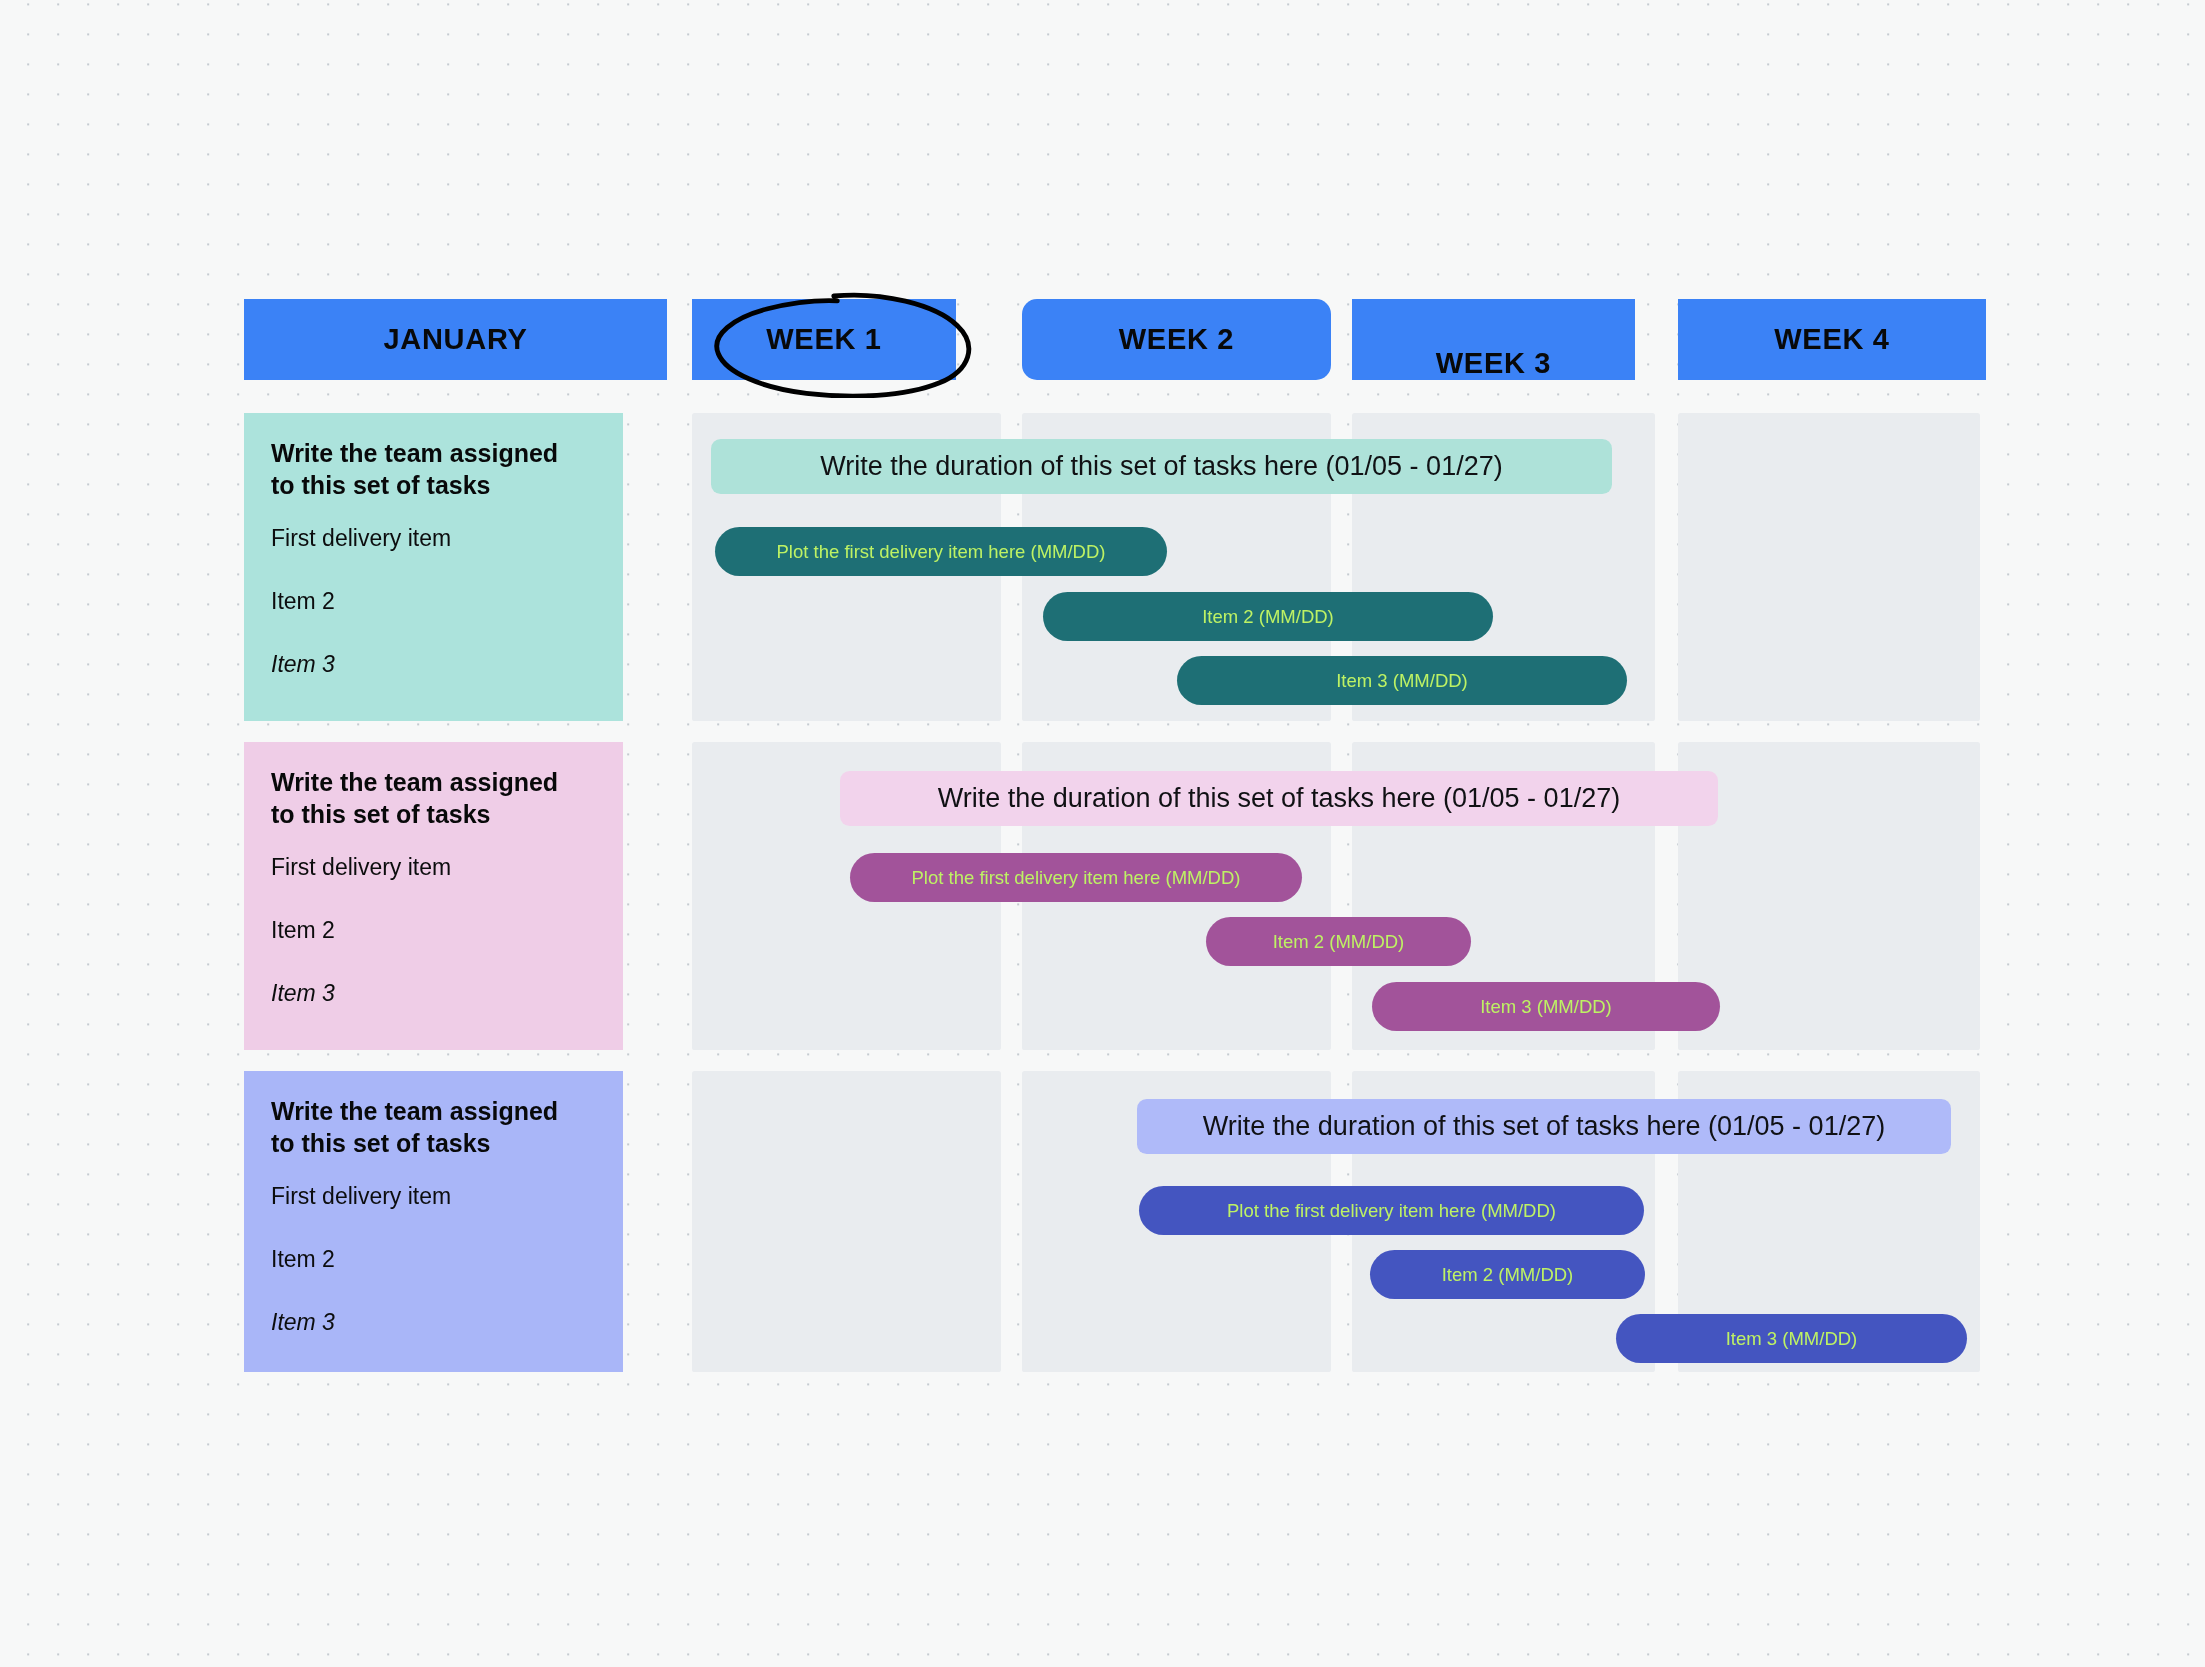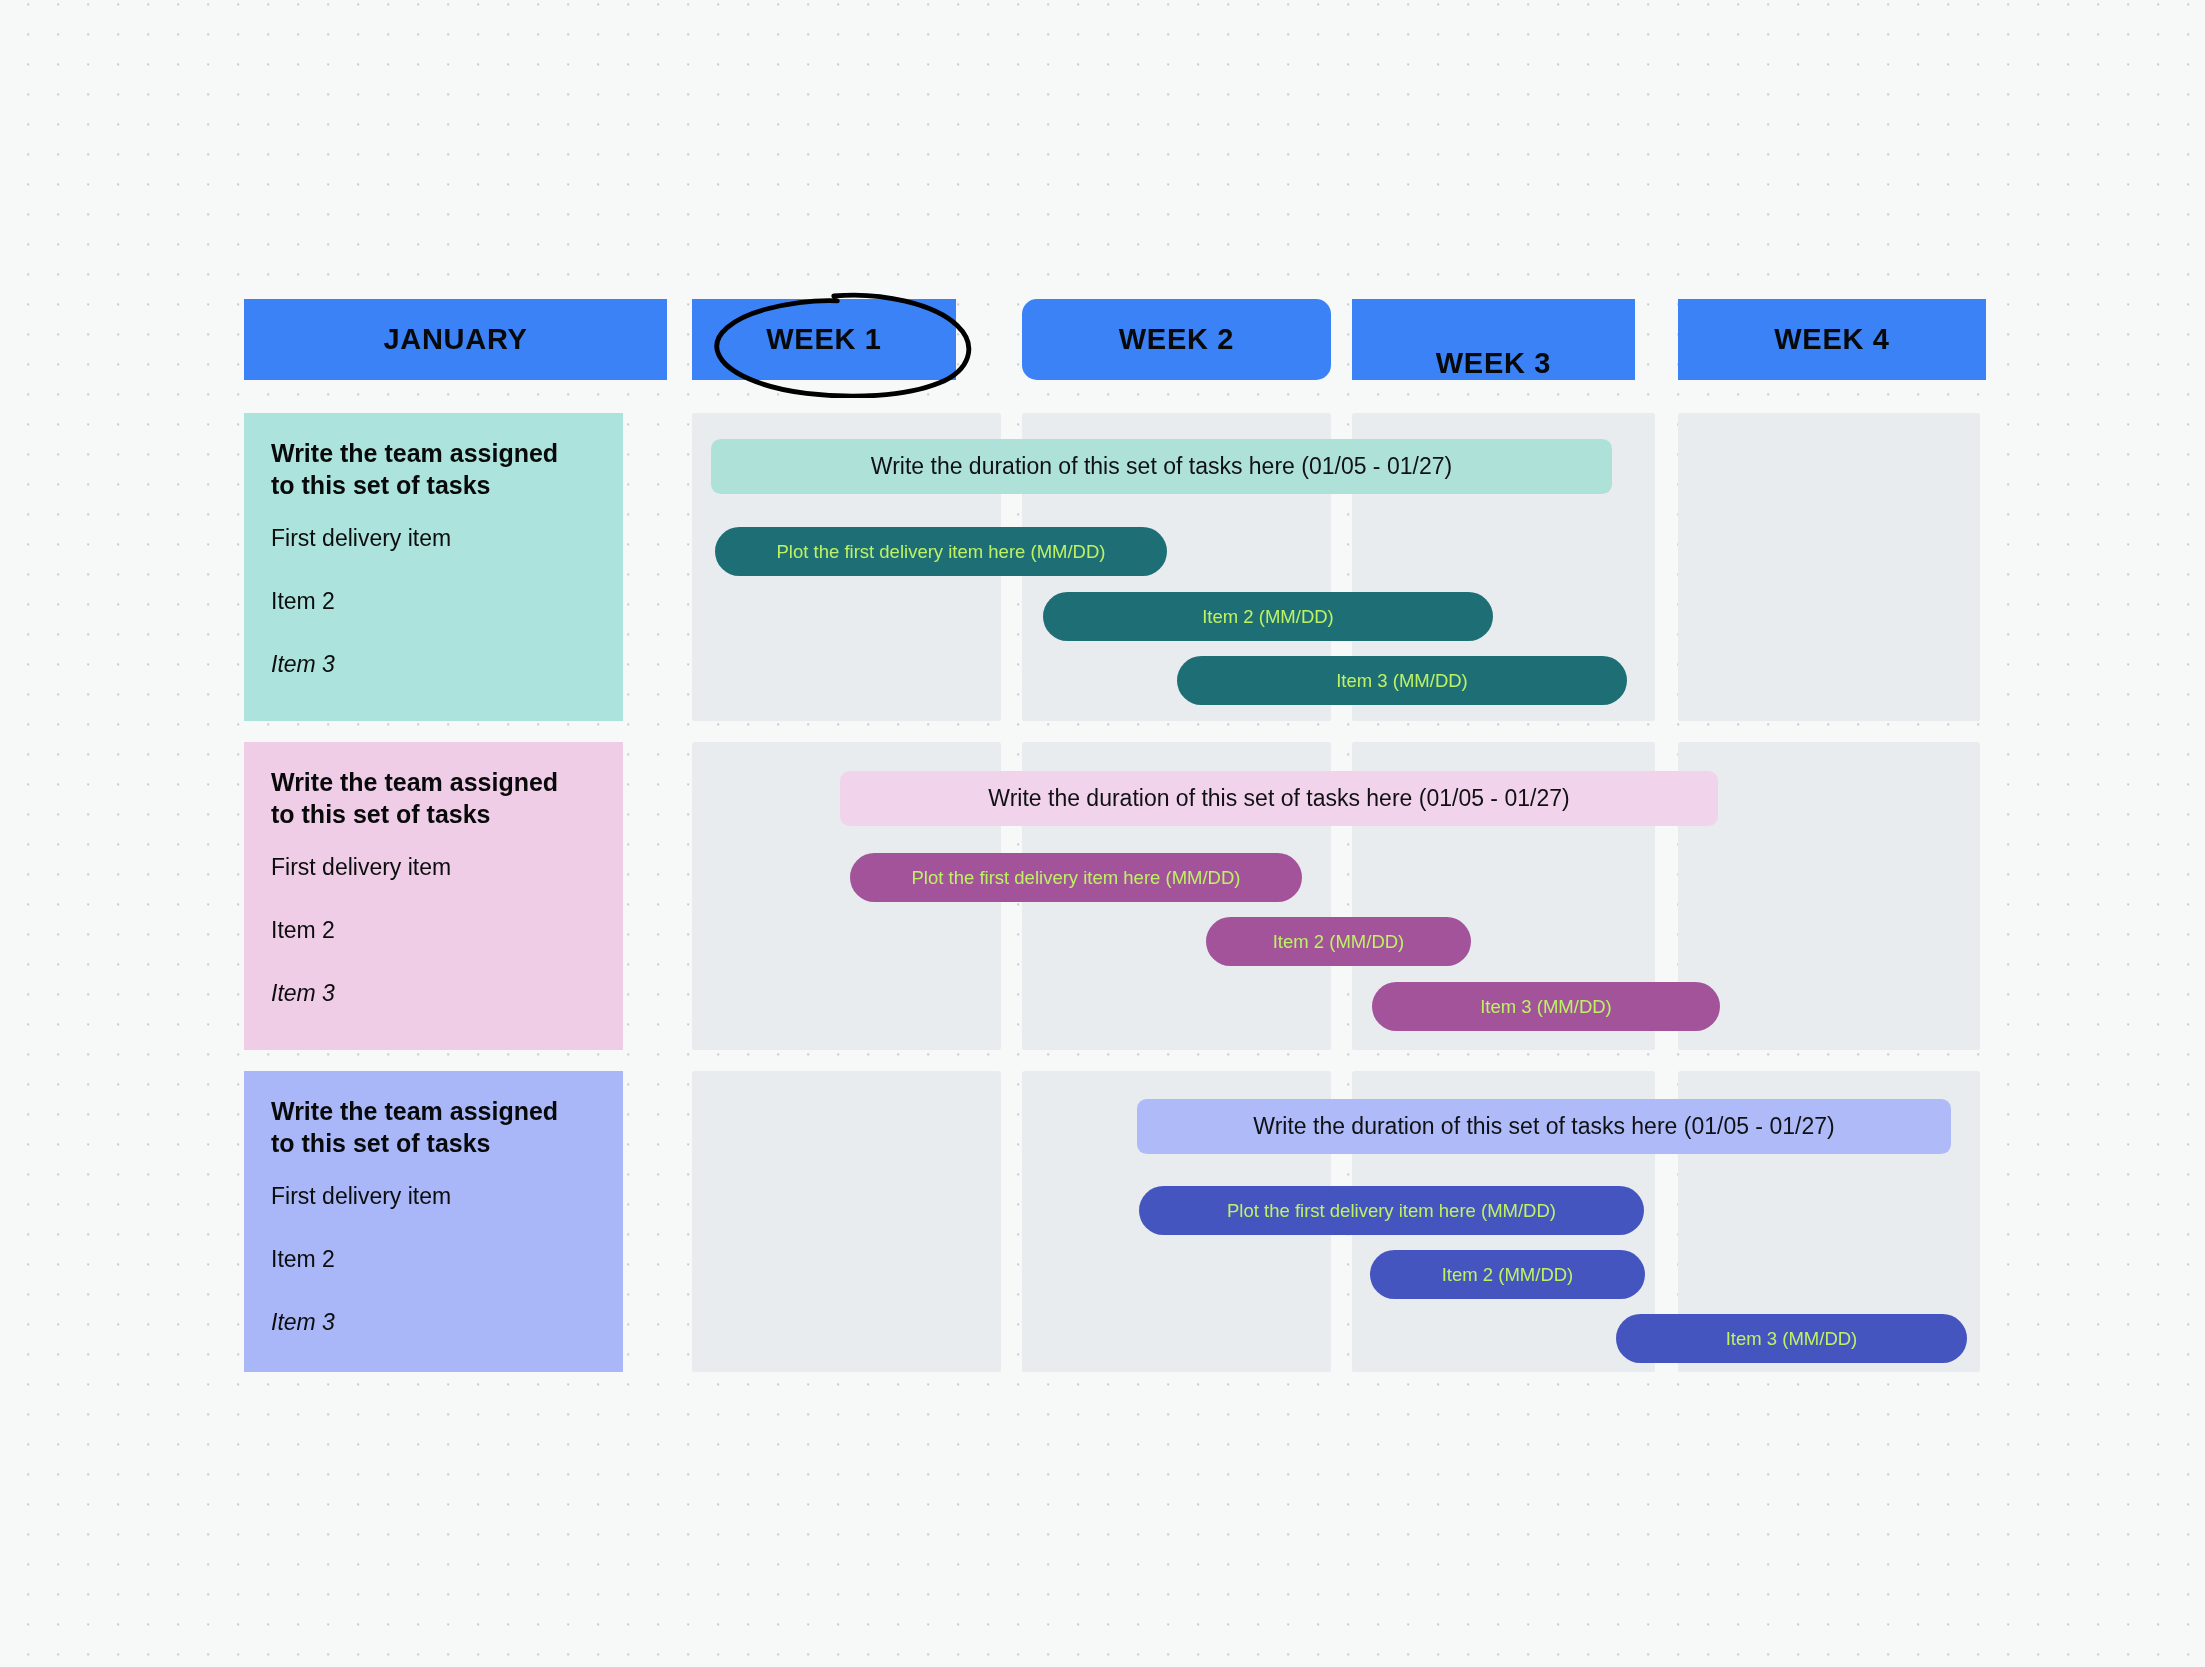--- a/index.html
+++ b/index.html
@@ -81,21 +81,21 @@
   .duration {
     position: absolute;
     border-radius: 9.7px;
     display: flex;
     align-items: center;
     justify-content: center;
     box-sizing: border-box;
     padding: 0 8.8px;
   }
   .duration span {
-    font-size: 23px;
+    font-size: 27px;
     font-weight: 400;
     color: #101114;
     white-space: nowrap;
   }
 
   
   .pill {
     position: absolute;
     border-radius: 441px;
     display: flex;

